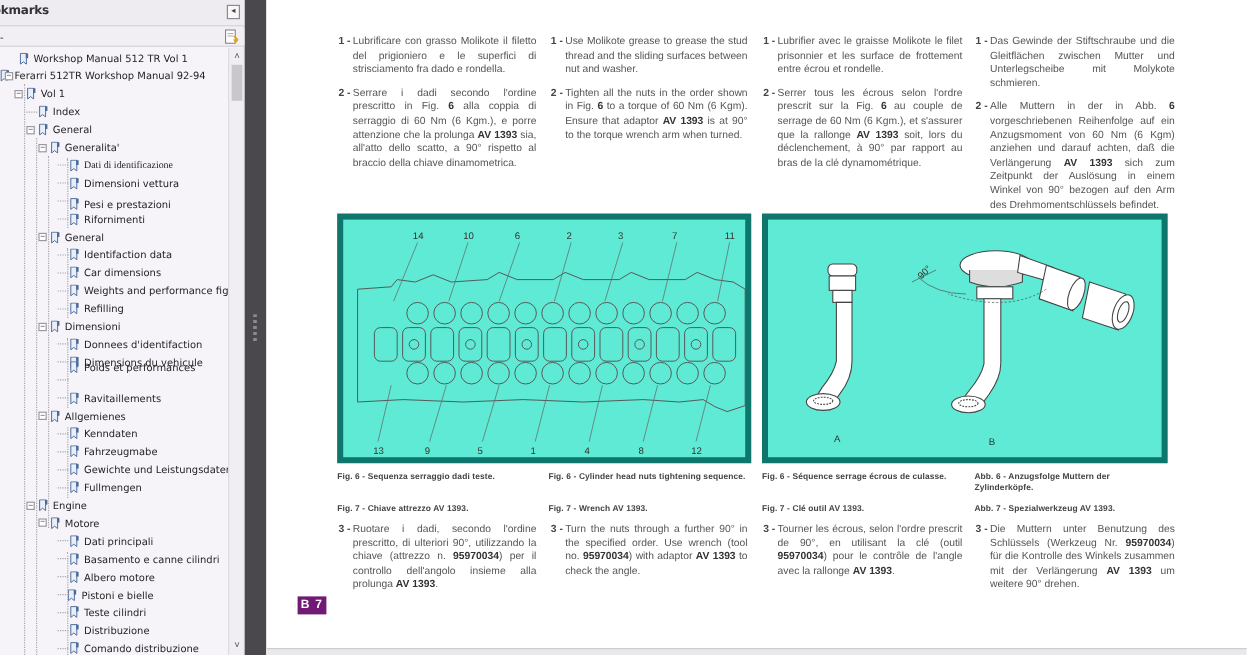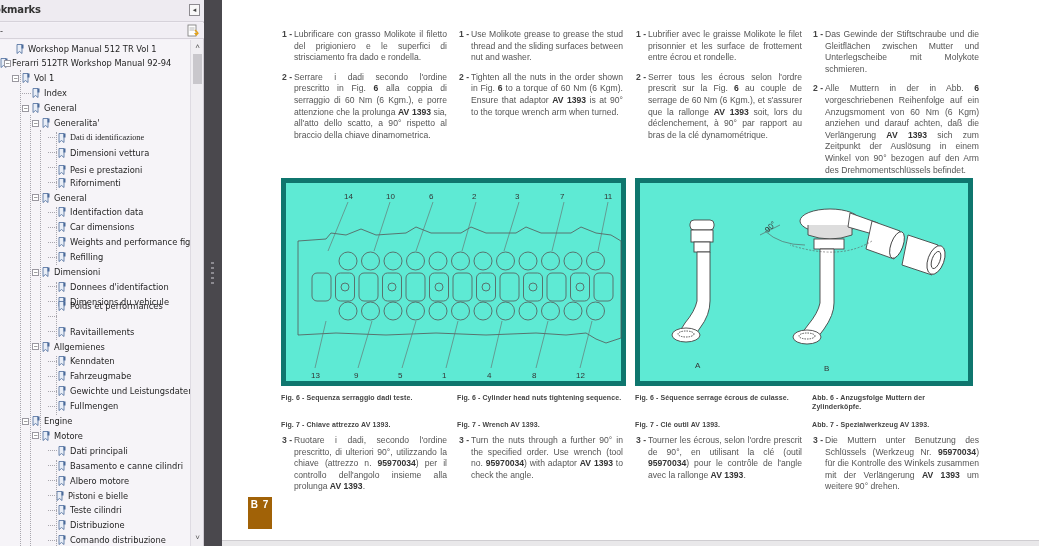--- a/index.html
+++ b/index.html
@@ -37,21 +37,21 @@
   .page-bottom { position: absolute; left: 222px; top: 540px; width: 817px; height: 6px; background: #e9e8ea; border-top: 1px solid #cfcdd1; }
 
   .col { position: absolute; font-family: "Liberation Sans", sans-serif; font-size: 8.6px; line-height: 11.6px; color: #555; text-align: justify; }
   .item { position: relative; padding-left: 12px; margin-bottom: 8px; }
   .item .num { position: absolute; left: 0; top: 0; font-weight: bold; color: #444; }
   .item b { color: #333; }
 
   .fig { position: absolute; border: 5px solid #0f766e; background: #5eead4; }
   .cap { position: absolute; font-size: 7px; line-height: 9px; color: #444; font-weight: bold; letter-spacing: 0.1px; font-family: "Liberation Sans", sans-serif; }
 
-  .pagebadge { position: absolute; left: 248px; top: 497px; width: 24px; height: 32px; background: #a16207; color: #fff; font-weight: bold; font-size: 10px; line-height: 15px; text-align: center; letter-spacing: 1px; }
+  .pagebadge { position: absolute; left: 248px; top: 497px; width: 24px; height: 15px; background: #701a75; color: #fff; font-weight: bold; font-size: 10px; line-height: 15px; text-align: center; letter-spacing: 1px; }
   .rlabel { font-family: "Liberation Sans", sans-serif; font-size: 8px; fill: #333; }
 </style>
 </head>
 <body>
 
 <div class="panel">
   <div class="panel-header">
     <span class="panel-title">okmarks</span>
     <div class="collapse-btn"><span>◂</span></div>
   </div>

